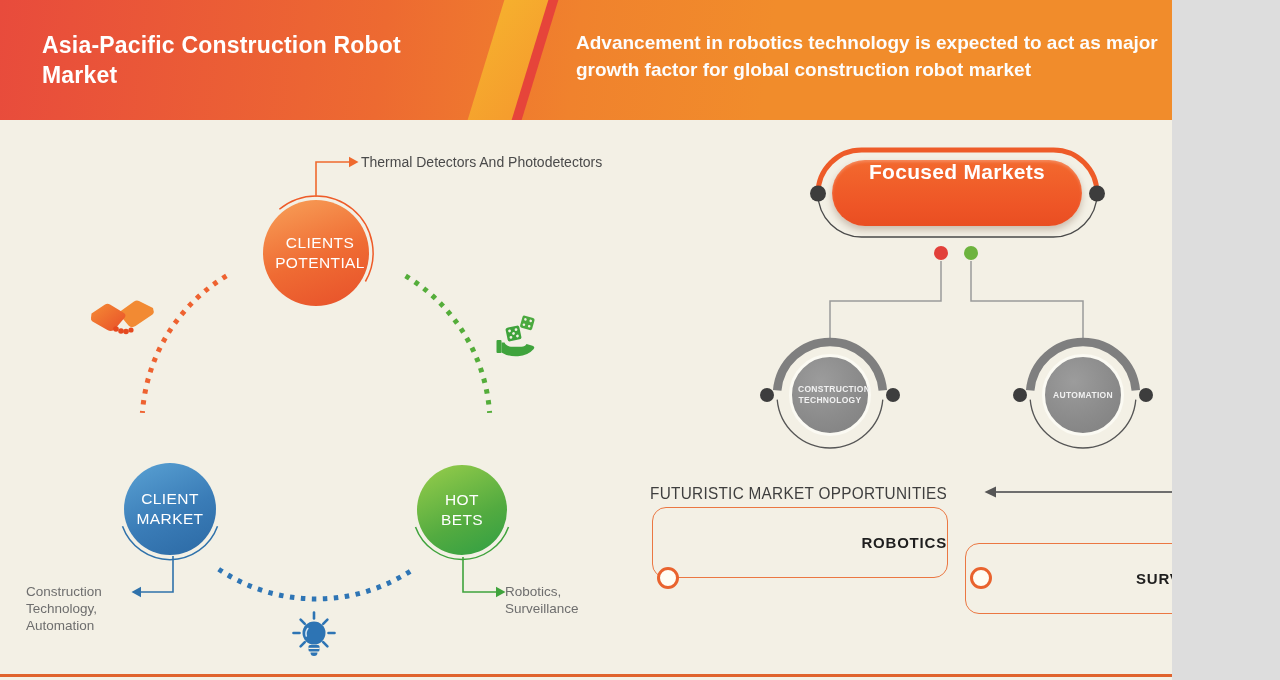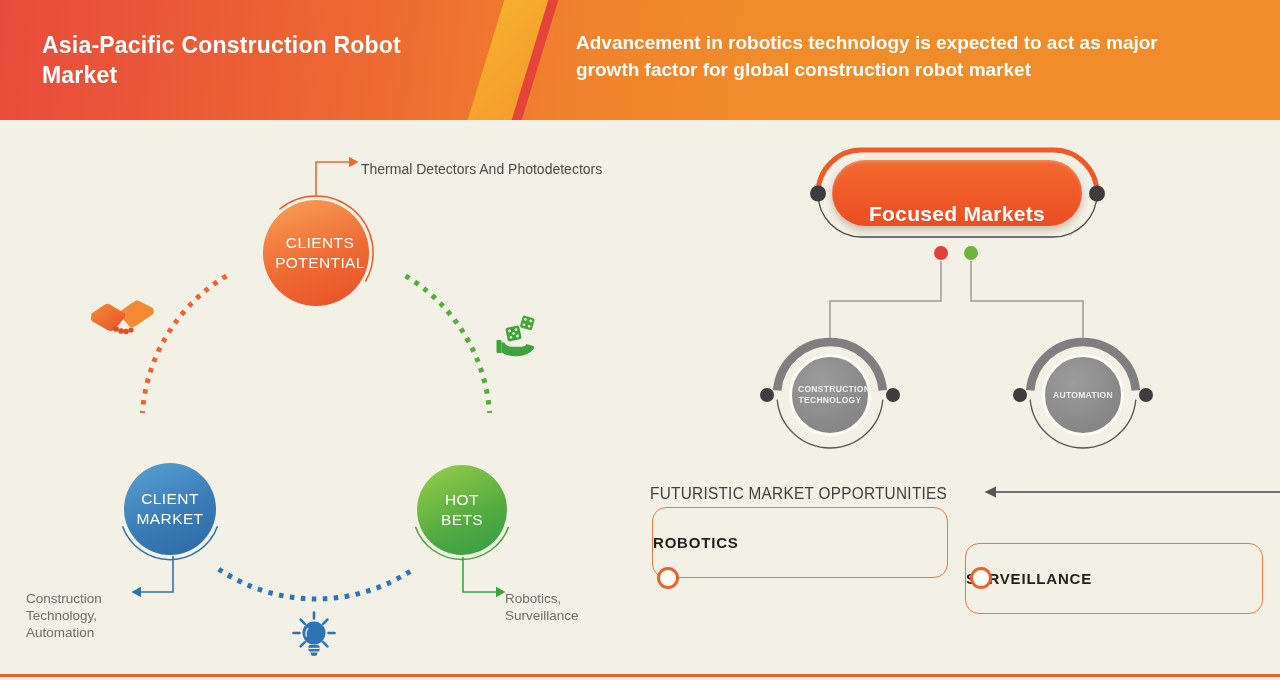--- a/index.html
+++ b/index.html
@@ -1,17 +1,17 @@
 <!DOCTYPE html>
 <html><head>
 <meta charset="utf-8">
 <style>
   * { margin:0; padding:0; box-sizing:border-box; }
   body { font-family:"Liberation Sans", sans-serif; background:#ddd; }
-  .canvas { position:relative; width:1280px; height:680px; overflow:hidden; background:#f3f0e5; }
+  .canvas { position:relative; width:1172px; height:680px; overflow:hidden; background:#f3f0e5; }
 
   
   .header { position:absolute; left:0; top:0; width:1280px; height:120px; overflow:hidden;
             background:linear-gradient(97deg,#e84b3c 0%,#ed6a31 30%,#f0822d 45%,#f18c2b 60%,#f18c2b 100%); }
   .header-band  { position:absolute; left:486px; top:-6px; width:48px; height:132px;
                   background:linear-gradient(120deg,#f6b02e,#f59b2d); transform:skewX(-17deg); }
   .header-slash { position:absolute; left:530px; top:-6px; width:10px; height:132px;
                   background:#e6443a; transform:skewX(-17deg); }
   .title { position:absolute; left:42px; top:30px; color:#fff; font-size:23px; font-weight:bold;
            line-height:30px; letter-spacing:.2px; }
@@ -40,35 +40,35 @@
                border:3px solid #fbfaf3; display:flex; align-items:center; justify-content:center;
                color:#f1f1f1; text-align:center; }
   .node-ct   { left:789px; top:354px; }
   .node-auto { left:1042px; top:354px; }
   .gray-label { font-size:8.5px; line-height:11px; letter-spacing:.3px; font-weight:600; width:64px; }
 
   
   .pill { position:absolute; left:832px; top:160px; width:250px; height:66px; border-radius:33px;
           background:linear-gradient(180deg,#f3692e 0%,#ee5526 70%,#e94e22 100%);
           box-shadow:0 4px 7px rgba(80,35,10,.25), inset 0 2px 3px rgba(255,255,255,.22);
-          display:flex; align-items:flex-end; justify-content:center; }
+          display:flex; align-items:flex-start; justify-content:center; }
   .pill-label { color:#fff; font-size:21px; font-weight:bold; letter-spacing:.3px; }
 
   
-  .ann { position:absolute; color:#6e6e6e; font-size:13.5px; line-height:17px;margin-top:7px; }
+  .ann { position:absolute; color:#6e6e6e; font-size:13.5px; line-height:17px; }
   .ann-thermal      { left:361px; top:154px; font-size:14px; color:#4a4a4a; white-space:nowrap; }
   .ann-construction { left:26px;  top:583px; width:114px; text-align:left; }
   .ann-robotics     { left:505px; top:583px; width:100px; text-align:left; }
 
   
   .opp-heading { position:absolute; left:650px; top:484px; font-size:16.5px; color:#3e3e3e;
                  letter-spacing:.3px; font-weight:500; transform:scaleX(.93); transform-origin:left center;
                  white-space:nowrap; }
   .opp-box { position:absolute; top:507px; height:71px; border:1.5px solid #eb7742; border-radius:14px;
-             display:flex; align-items:center; justify-content:flex-start; }
+             display:flex; align-items:center; justify-content:flex-end; }
   .box-robotics     { left:652px; width:296px; }
   .box-surveillance { left:965px; width:298px;margin-top:36px; }
   .opp-box-label { font-size:15px; font-weight:bold; color:#1e1e1e; letter-spacing:.8px; }
   .corner-dot { position:absolute; top:567px; width:22px; height:22px; border-radius:50%;
                 background:#fffdf4; border:3.5px solid #e9632e; }
   .corner-dot-1 { left:657px; } .corner-dot-2 { left:970px; }
 
   
   .icon { position:absolute; }
   .icon-handshake { left:90px;  top:298px; width:64px; height:44px; }

